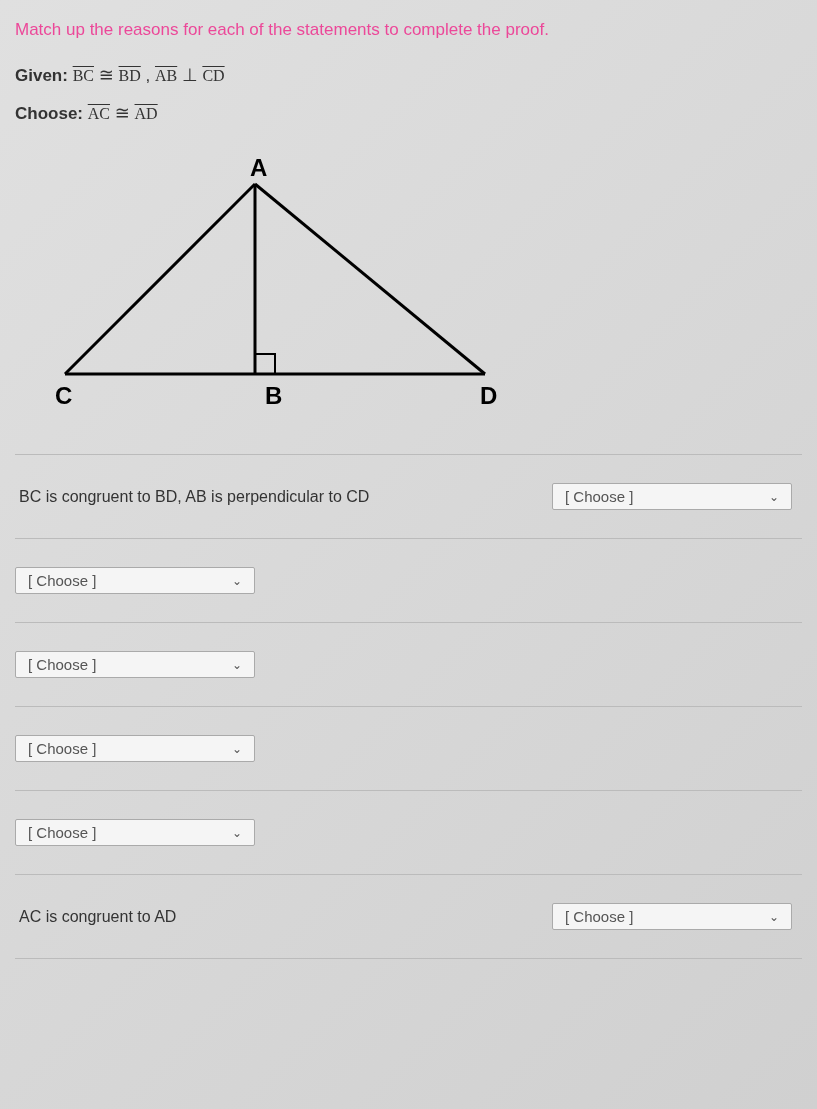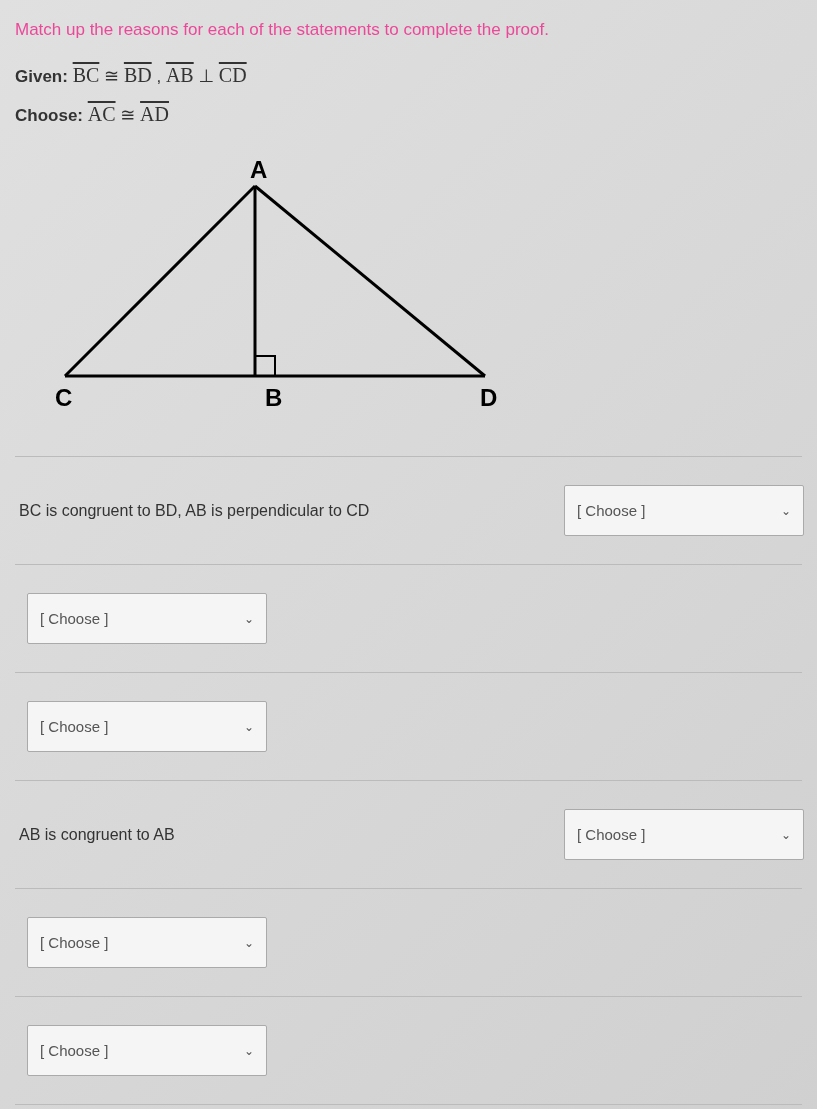--- a/index.html
+++ b/index.html
@@ -25,21 +25,21 @@
       font-size: 17px;
       margin-bottom: 16px;
       color: #333;
     }
     .math-line strong {
       font-weight: bold;
     }
     .overline {
       text-decoration: overline;
       font-family: 'Times New Roman', serif;
-      font-size: 20px;
+      font-size: 16px;
     }
     .cong {
       font-family: 'Times New Roman', serif;
       font-size: 18px;
     }
     .perp {
       font-family: 'Times New Roman', serif;
       font-size: 18px;
     }
     .diagram-container {
@@ -67,34 +67,33 @@
       font-size: 16px;
       color: #333;
       padding-left: 4px;
     }
     .reason-cell {
       width: 250px;
       padding-right: 10px;
     }
     .dropdown {
       width: 100%;
-      padding: 16px 12px;
+      padding: 4px 12px;
       font-size: 15px;
       color: #555;
       background: #f5f5f5;
       border: 1px solid #aaa;
       border-radius: 2px;
       appearance: none;
       -webkit-appearance: none;
       position: relative;
       display: flex;
       justify-content: space-between;
       align-items: center;
       cursor: pointer;
-      margin-left: 12px;
     }
     .dropdown-text {
       flex: 1;
     }
     .chevron {
       font-size: 12px;
       color: #555;
     }
   </style>
 </head>
@@ -158,39 +157,39 @@
   <div class="proof-row">
     <div class="reason-cell">
       <div class="dropdown">
         <span class="dropdown-text">[ Choose ]</span>
         <span class="chevron">⌄</span>
       </div>
     </div>
   </div>
 
   <div class="proof-row">
-    <div class="statement-cell">AB is congruent to AB</div>
     <div class="reason-cell">
       <div class="dropdown">
         <span class="dropdown-text">[ Choose ]</span>
         <span class="chevron">⌄</span>
       </div>
     </div>
   </div>
 
   <div class="proof-row">
     <div class="reason-cell">
       <div class="dropdown">
         <span class="dropdown-text">[ Choose ]</span>
         <span class="chevron">⌄</span>
       </div>
     </div>
   </div>
 
   <div class="proof-row">
+    <div class="statement-cell">AC is congruent to AD</div>
     <div class="reason-cell">
       <div class="dropdown">
         <span class="dropdown-text">[ Choose ]</span>
         <span class="chevron">⌄</span>
       </div>
     </div>
   </div>
 
 </div>
 

